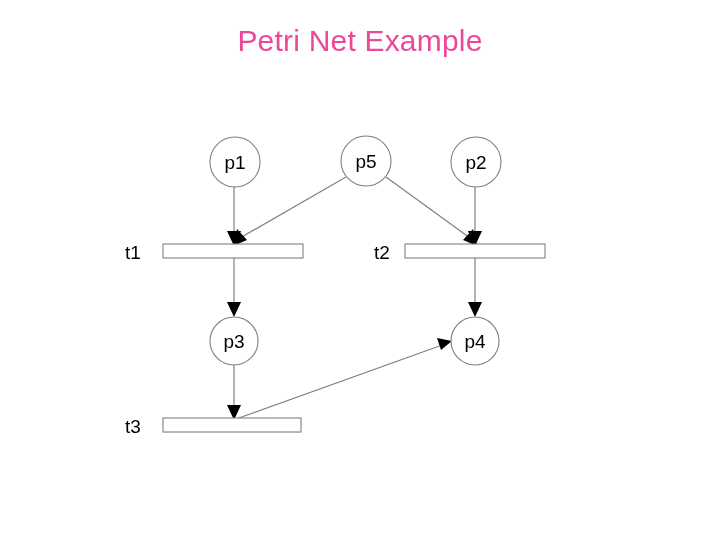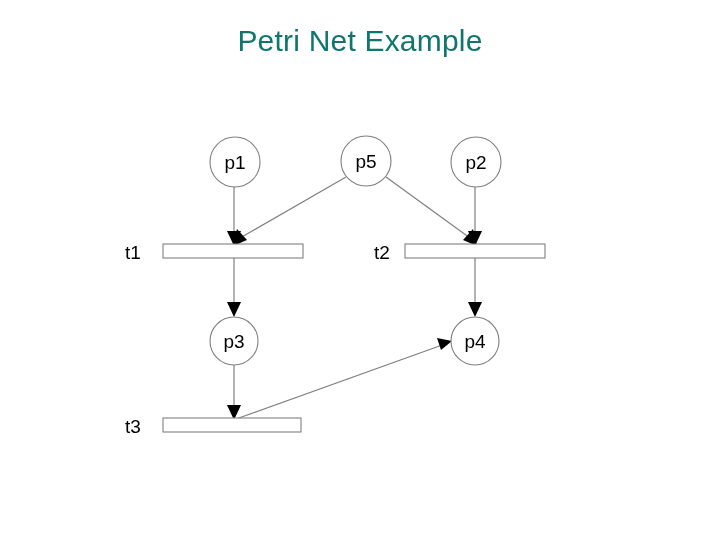--- a/index.html
+++ b/index.html
@@ -22,21 +22,21 @@
   }
   #slide-title {
     position: absolute;
     left: 0;
     top: 22px;
     width: 720px;
     text-align: center;
     font-family: "Liberation Sans", sans-serif;
     font-size: 30px;
     font-weight: normal;
-    color: #0f766e;
+    color: #ec4899;
     letter-spacing: 0.2px;
     line-height: 38px;
     white-space: nowrap;
   }
   #net-canvas {
     position: absolute;
     left: 0;
     top: 0;
     width: 720px;
     height: 540px;

